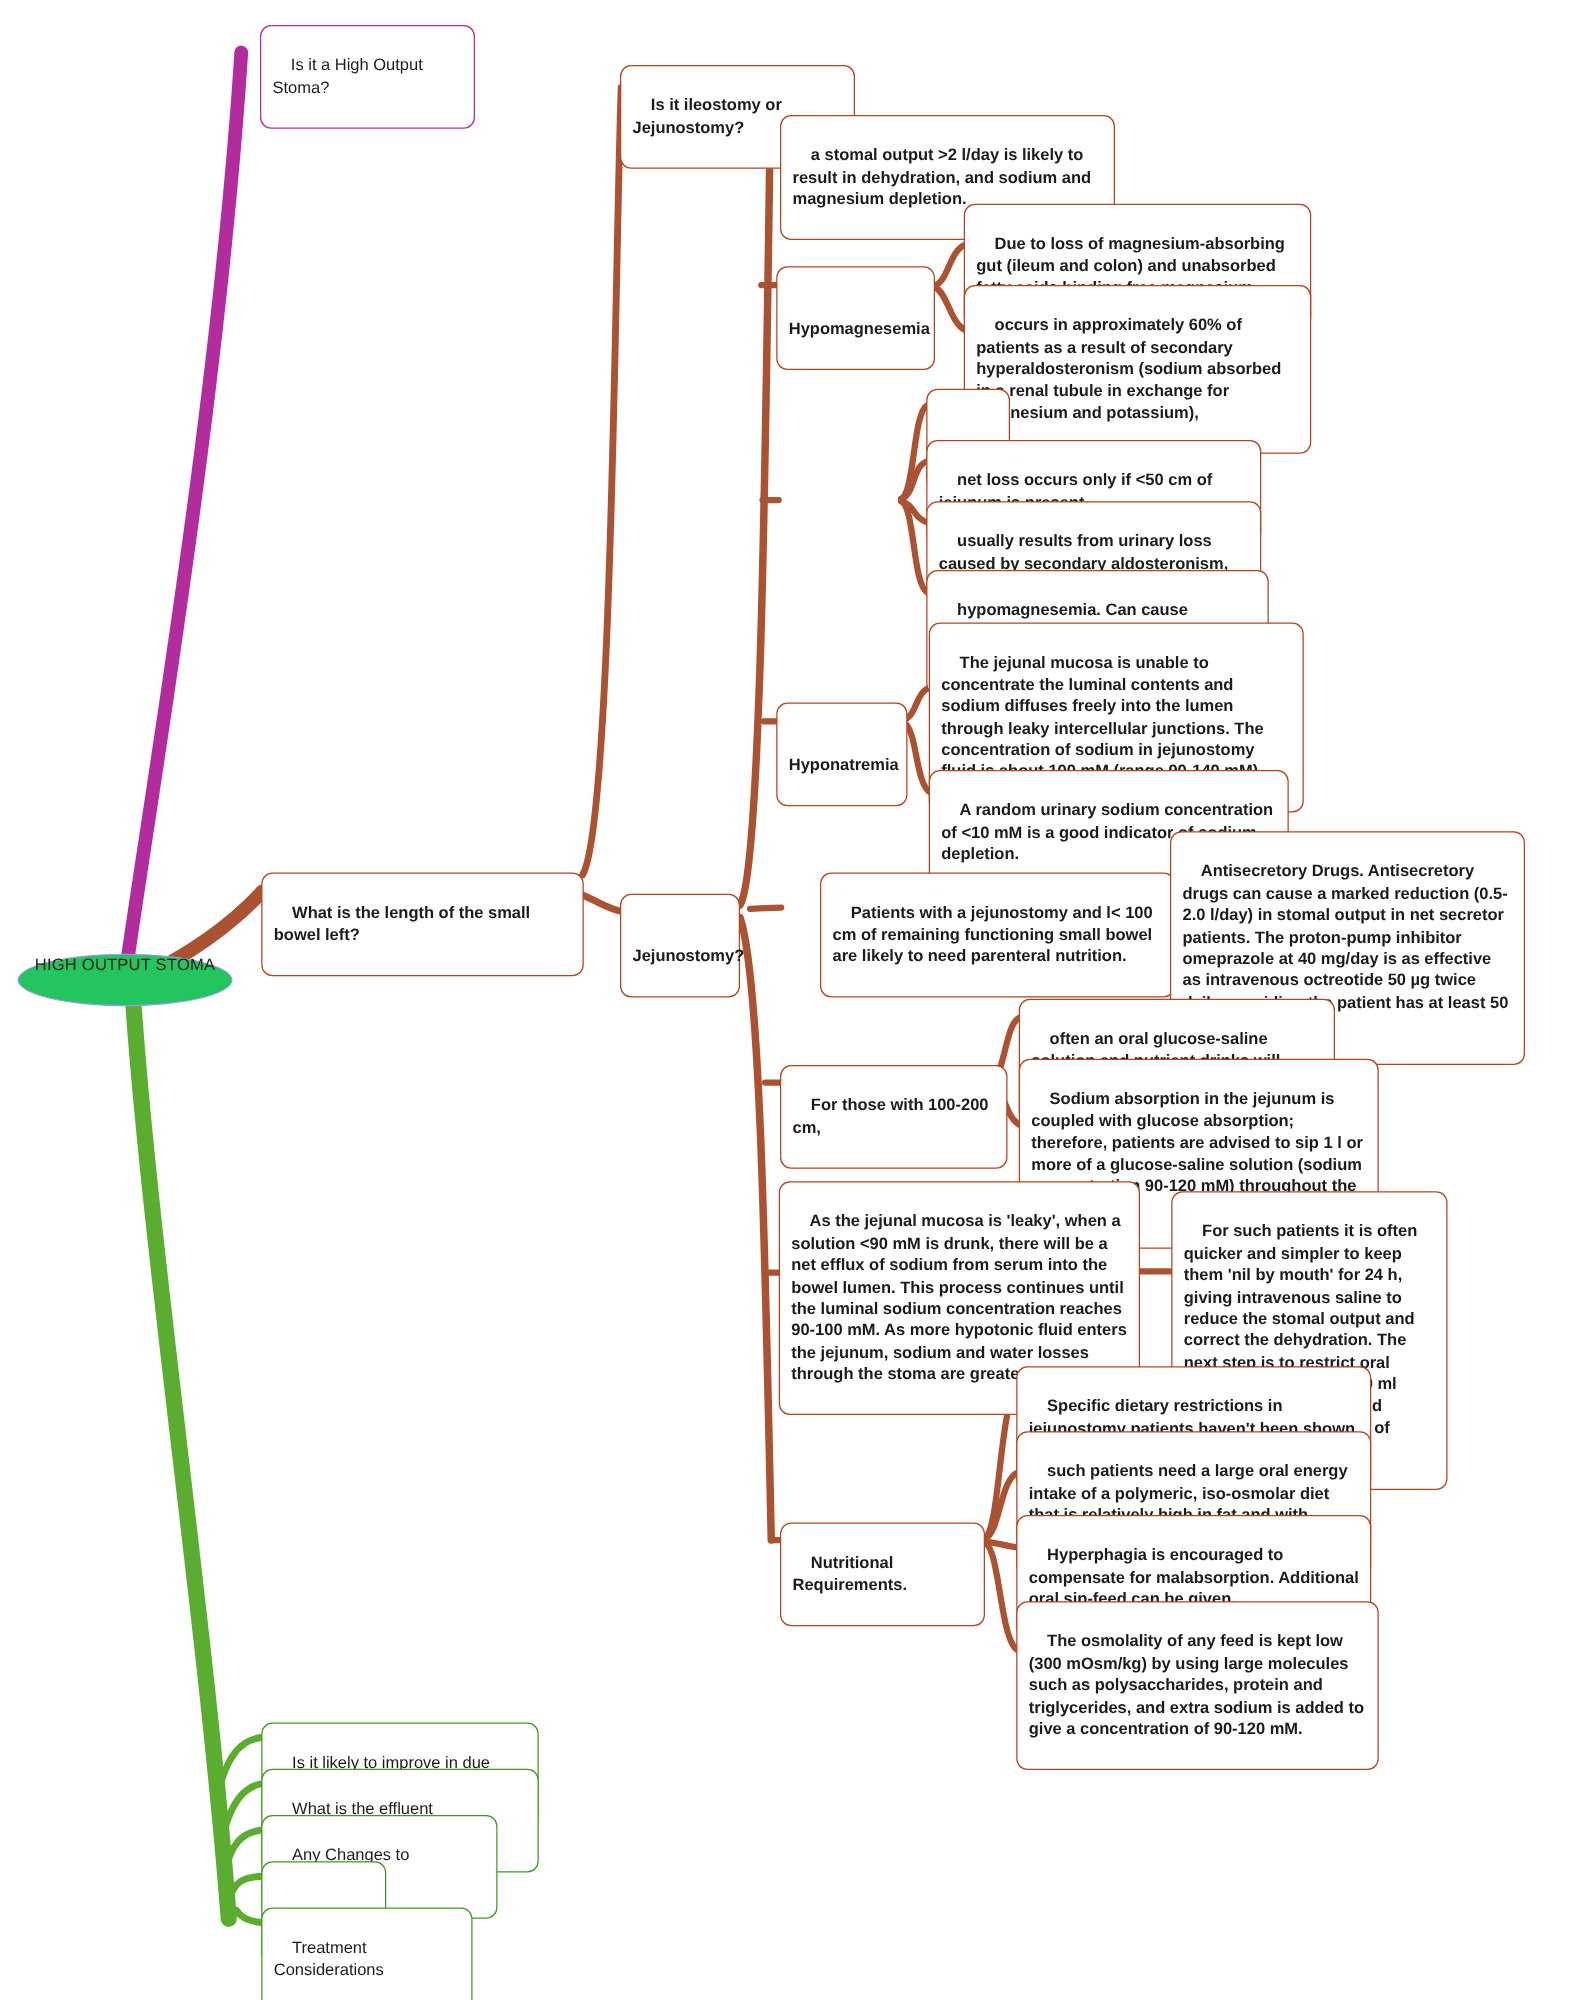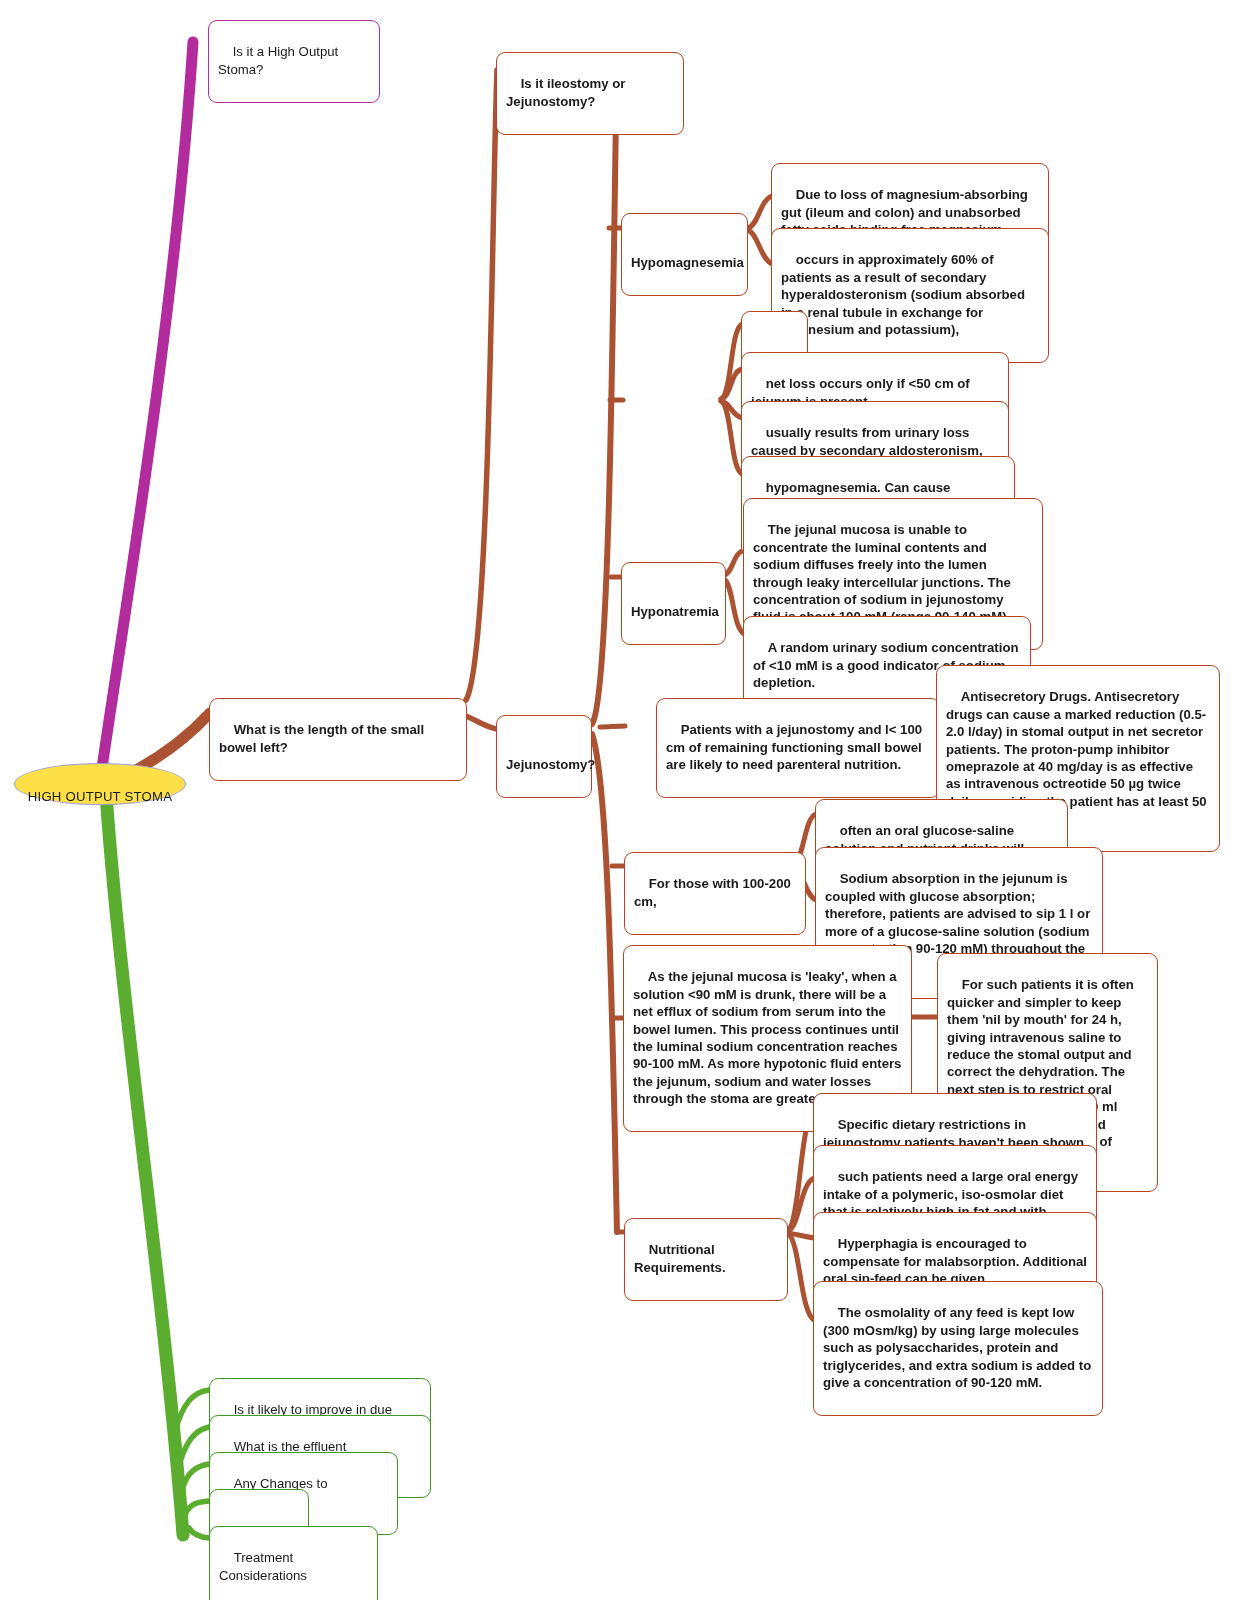--- a/index.html
+++ b/index.html
@@ -36,25 +36,25 @@
   }
   .node.magenta { border-color: #b32c9e; }
   .node.green   { border-color: #3f9a25; }
   .node.brown   { border-color: #b5441f; font-weight: bold; }
 
   .central {
     position: absolute;
     box-sizing: border-box;
     border: 1.6px solid #9a9ae0;
     border-radius: 50%;
-    background: #fde047;
+    background: #22c55e;
     color: #1b1b1b;
     font-size: 13.2px;
     display: flex;
-    align-items: flex-end;
+    align-items: flex-start;
     justify-content: center;
     letter-spacing: 0.2px;
     z-index: 6;
   }
 </style>
 </head>
 <body>
 
 <div id="canvas">
 
@@ -124,20 +124,23 @@
   </div>
 
   <div class="node brown" style="left:496px; top:52px; width:188px;">
     <span>Is it ileostomy or Jejunostomy?</span>
   </div>
 
   <div class="node brown" style="left:496px; top:715px; width:96px;">
     <span>Jejunostomy?</span>
   </div>
 
+  <div class="node brown" style="left:624px; top:92px; width:268px;">
+    <span>a stomal output &gt;2 l/day is likely to result in dehydration, and sodium and magnesium depletion.</span>
+  </div>
 
   <div class="node brown" style="left:621px; top:213px; width:127px;">
     <span>Hypomagnesemia</span>
   </div>
 
   <div class="node brown" style="left:771px; top:163px; width:278px;">
     <span>Due to loss of magnesium-absorbing gut (ileum and colon) and unabsorbed fatty acids binding free magnesium.</span>
   </div>
 
   <div class="node brown" style="left:771px; top:228px; width:278px;">

